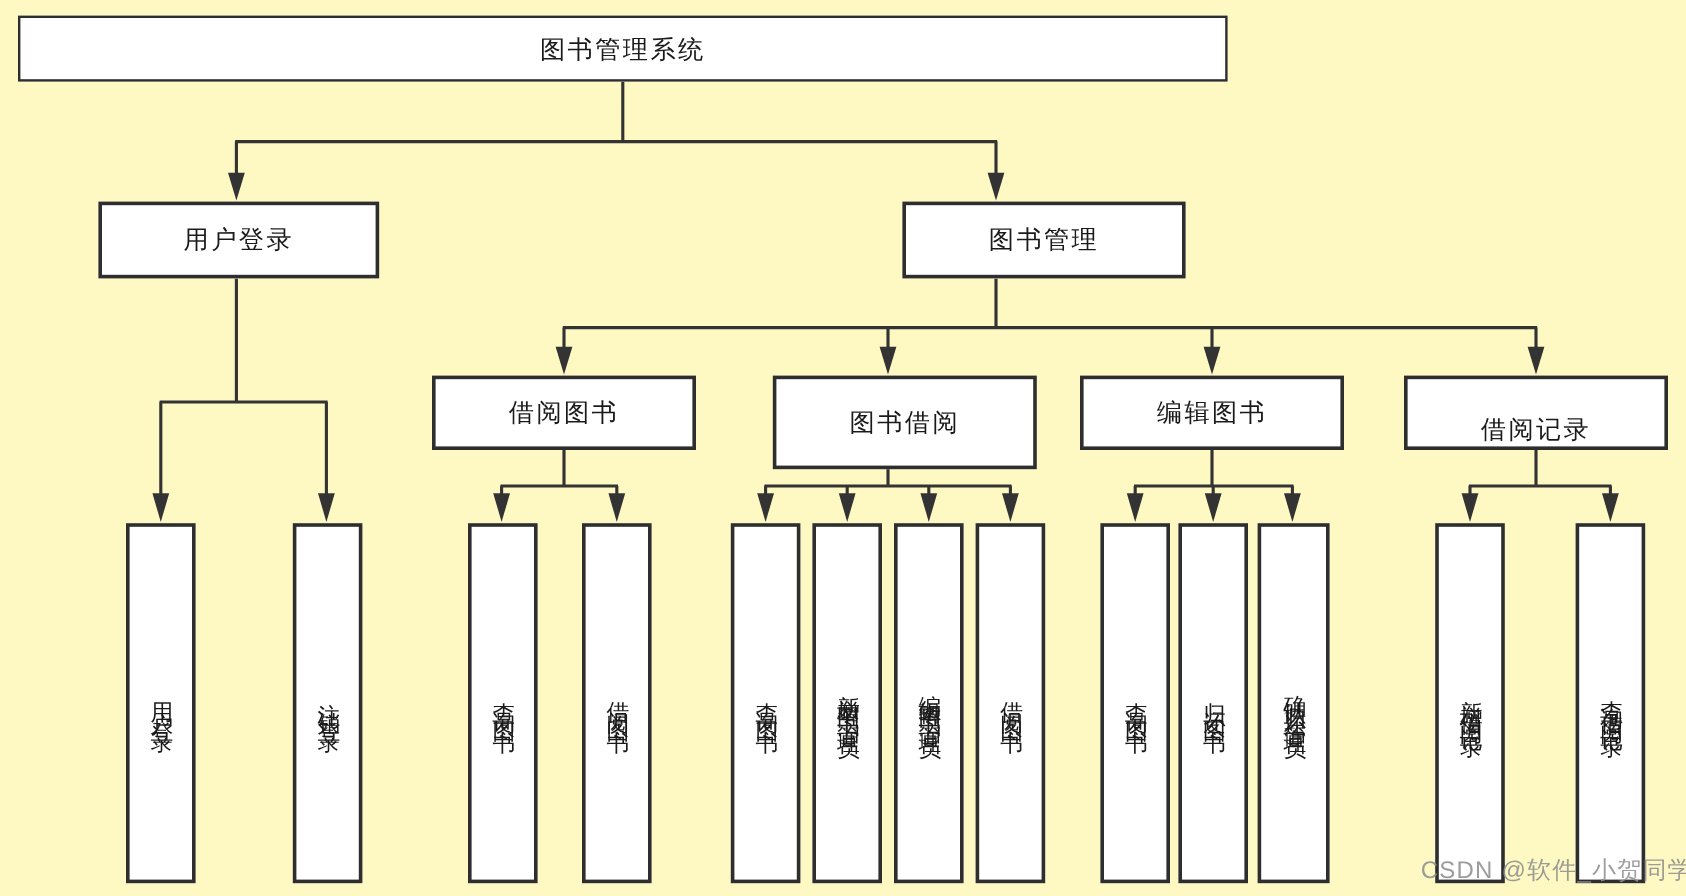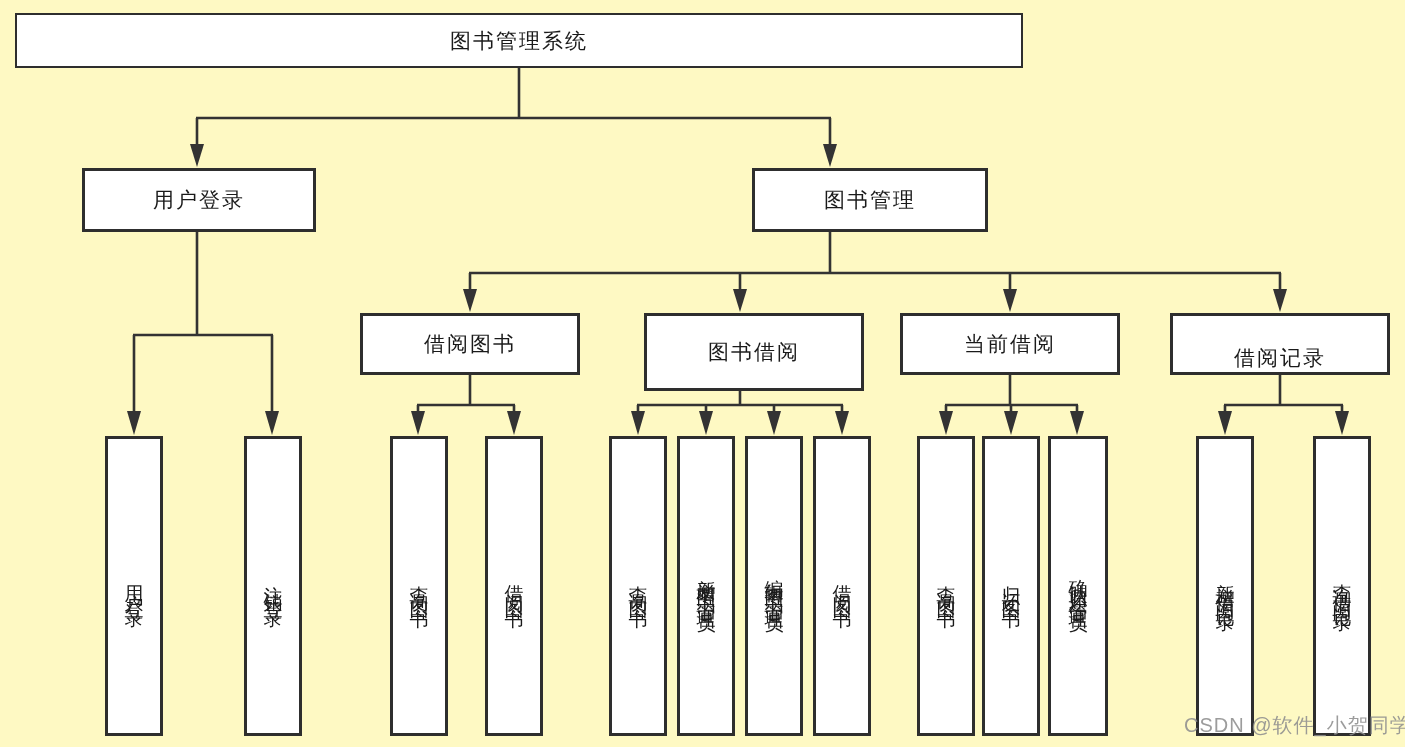--- a/index.html
+++ b/index.html
@@ -129,21 +129,21 @@
     <span>图书管理</span>
   </div>
 
   <div class="box h" style="left:360px; top:313px; width:220px; height:62px;">
     <span>借阅图书</span>
   </div>
   <div class="box h" style="left:612px; top:313px; width:220px; height:78px;margin-left:32px;">
     <span>图书借阅</span>
   </div>
   <div class="box h" style="left:900px; top:313px; width:220px; height:62px;">
-    <span>当前借阅</span>
+    <span>编辑图书</span>
   </div>
   <div class="box h" style="left:1170px; top:313px; width:220px; height:62px;align-items:flex-end;">
     <span>借阅记录</span>
   </div>
 
   <div class="box v" style="left:105px;">
     <span>用户登录</span>
   </div>
   <div class="box v" style="left:244px;">
     <span>注销登录</span>

